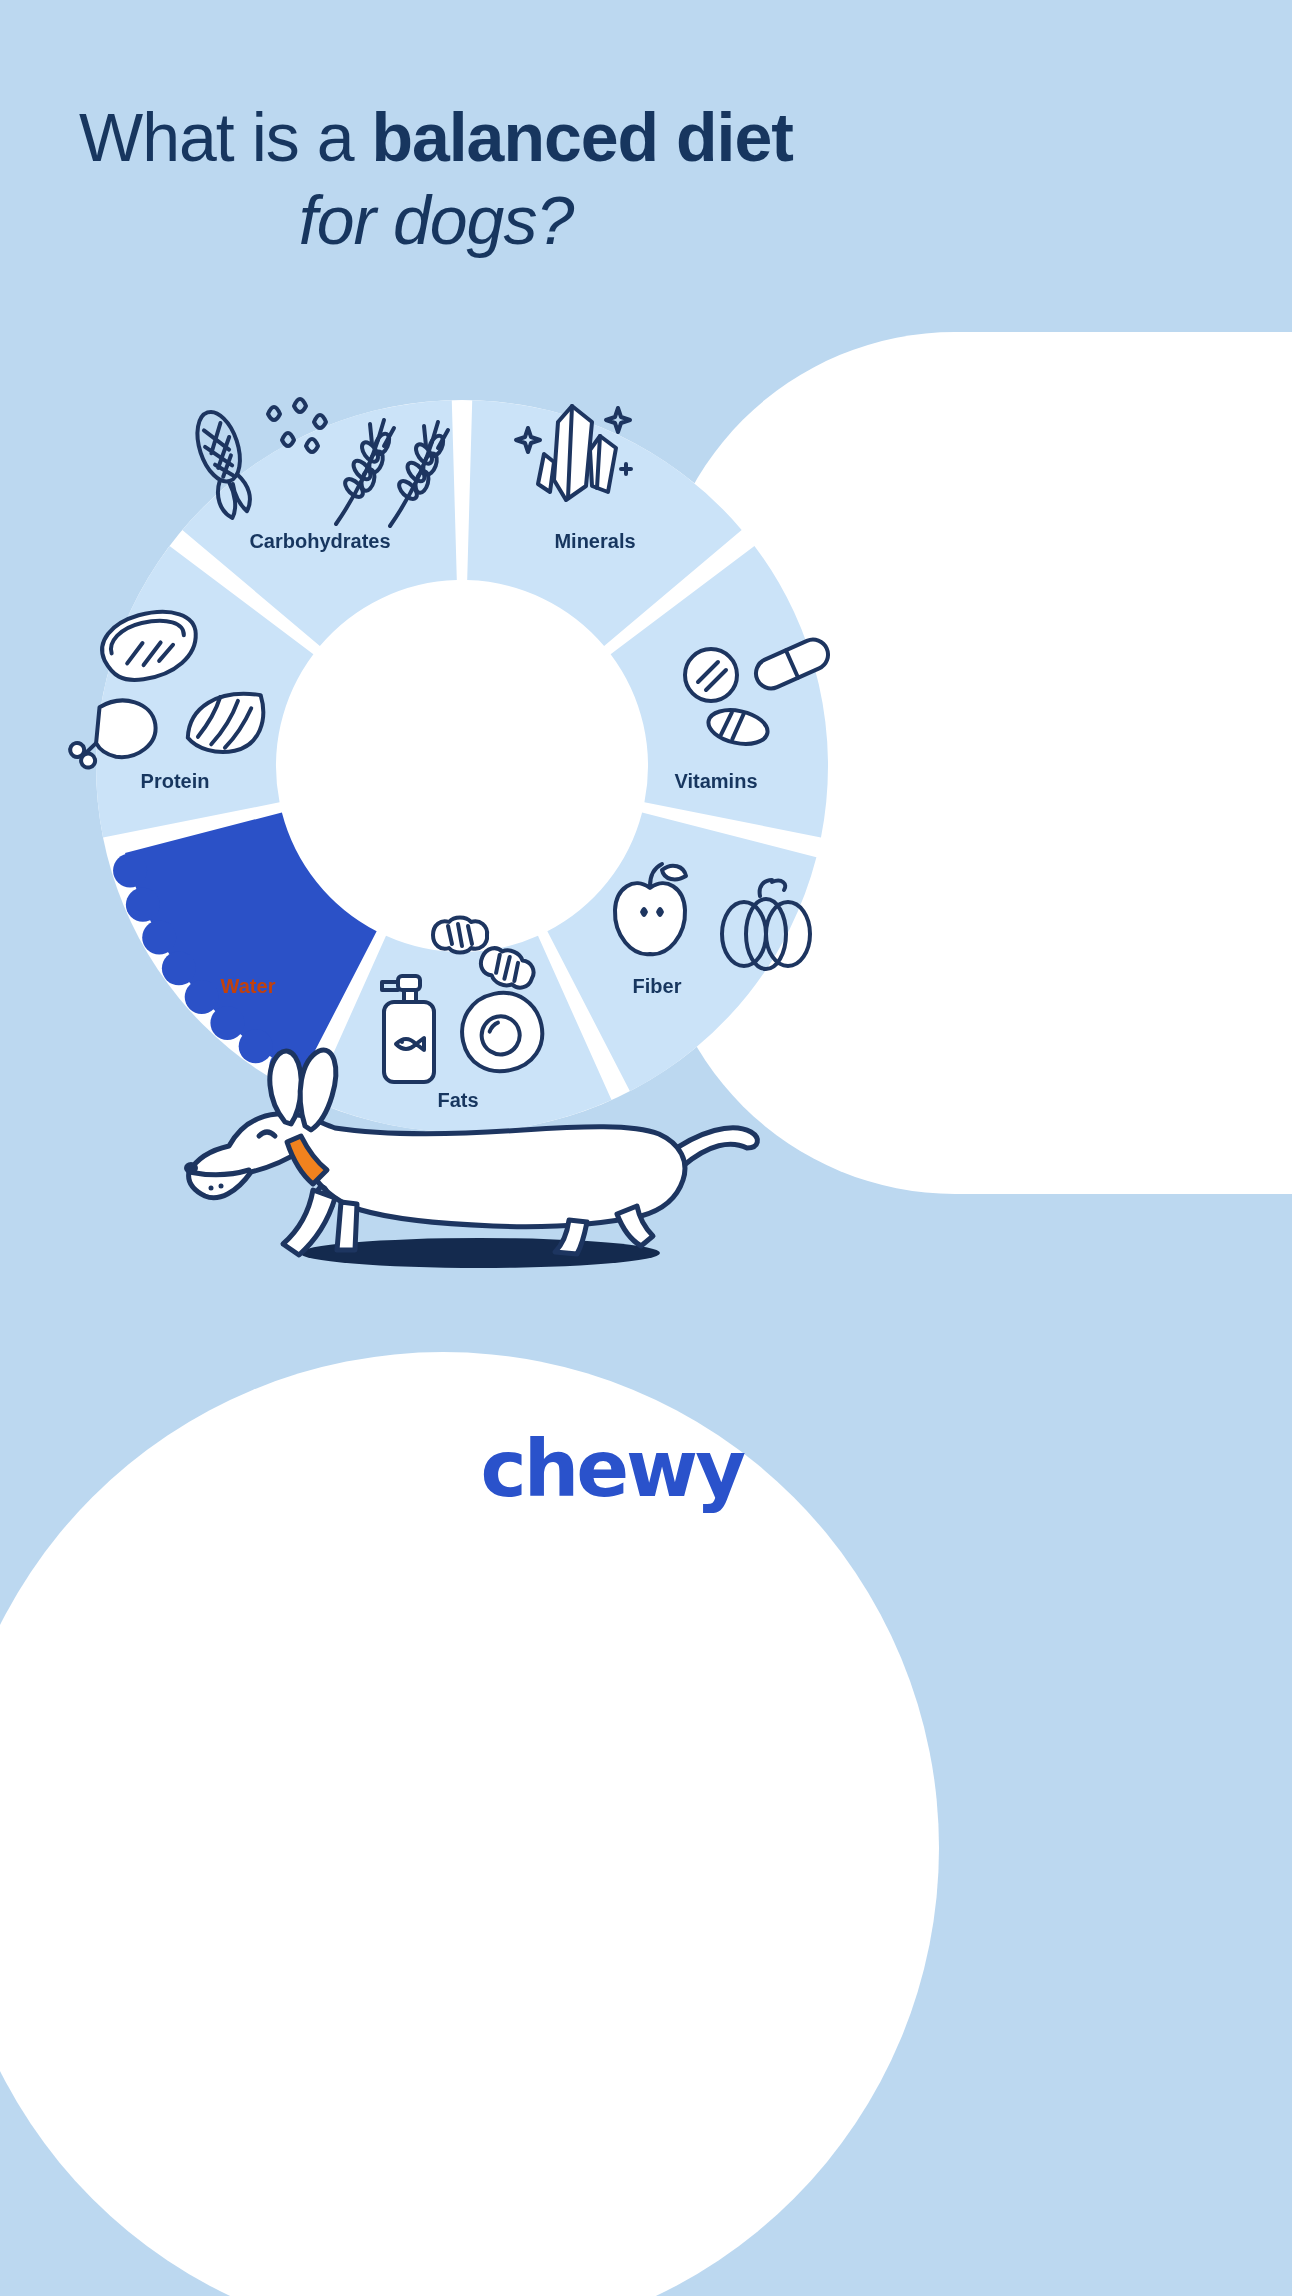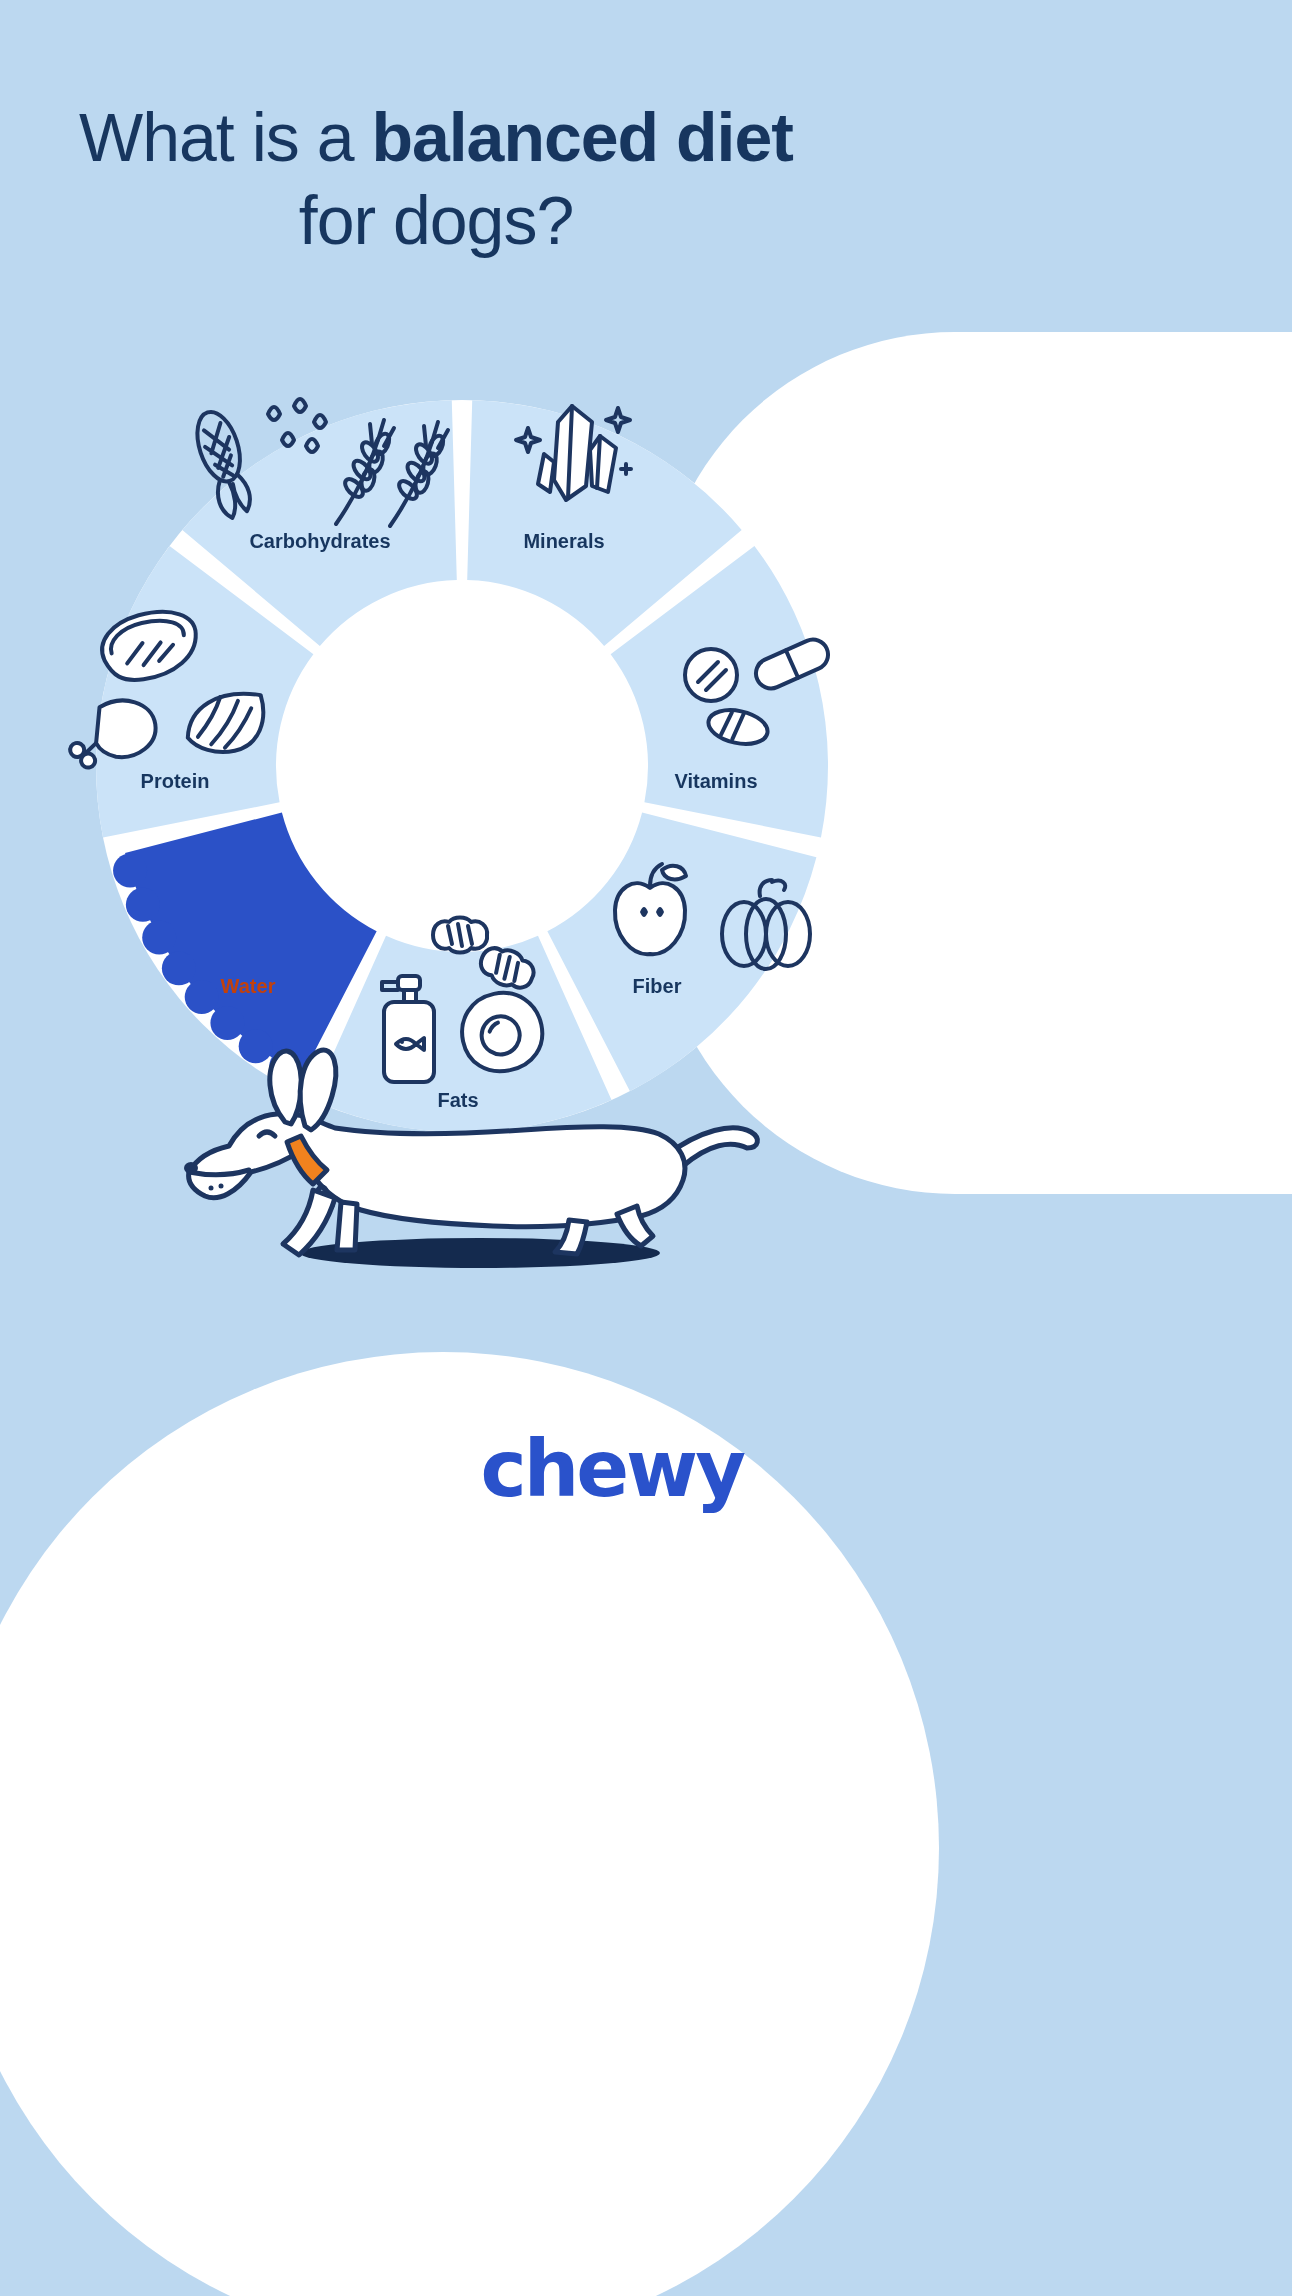--- a/index.html
+++ b/index.html
@@ -9,21 +9,21 @@
   
   .bg-right{position:absolute;left:655px;top:332px;width:700px;height:862px;
     background:var(--white,#fff);border-radius:300px 0 0 300px;}
   .bg-bottom{position:absolute;left:-53px;top:1352px;width:992px;height:992px;
     border-radius:50%;background:var(--white,#fff);}
 
   
   .title{position:absolute;left:0;top:96px;width:872px;margin:0;text-align:center;
     color:var(--title_navy,#17365f);font-size:68px;font-weight:400;line-height:1.22;letter-spacing:-1px;}
   .title strong{font-weight:700;}
-  .title .t2{display:block;}
+  .title .t2{display:block;font-style:italic;}
 
   
   #donutSvg{position:absolute;left:82px;top:386px;width:760px;height:760px;}
 
   
   .seg-label{position:absolute;transform:translateX(-50%);font-weight:700;font-size:20px;
     color:var(--title_navy,#17365f);white-space:nowrap;}
   .seg-label.water{color:#c2410c;}
 
   
@@ -184,21 +184,21 @@
       <circle class="fw" cx="26" cy="63" r="7"></circle>
     </g>
   </svg>
   <svg class="ic" style="left:174px;top:674px" width="110" height="90" viewBox="0 0 110 90">
     <g transform="rotate(6 55 45)">
       <path class="fw" d="M16 68 C14 38 40 16 84 18 C94 42 88 68 64 76 C46 82 26 78 16 68 Z"></path>
       <path d="M26 66 Q40 44 44 24 M40 72 Q56 50 62 26 M54 74 Q68 56 76 32"></path>
     </g>
   </svg>
 
-  <div class="seg-label" style="left:564px;top:530px">Minerals</div>
+  <div class="seg-label" style="left:595px;top:530px">Minerals</div>
   <div class="seg-label" style="left:716px;top:770px">Vitamins</div>
   <div class="seg-label" style="left:657px;top:975px">Fiber</div>
   <div class="seg-label" style="left:458px;top:1089px">Fats</div>
   <div class="seg-label water" style="left:248px;top:975px">Water</div>
   <div class="seg-label" style="left:175px;top:770px">Protein</div>
   <div class="seg-label" style="left:320px;top:530px">Carbohydrates</div>
 
   <svg class="dog" viewBox="0 0 645 245">
     <ellipse class="shadow" cx="315" cy="215" rx="180" ry="15"></ellipse>
     <path d="M500 118 C535 92 568 84 586 94 C596 100 594 110 582 110 C566 102 544 106 518 128 Z"></path>

